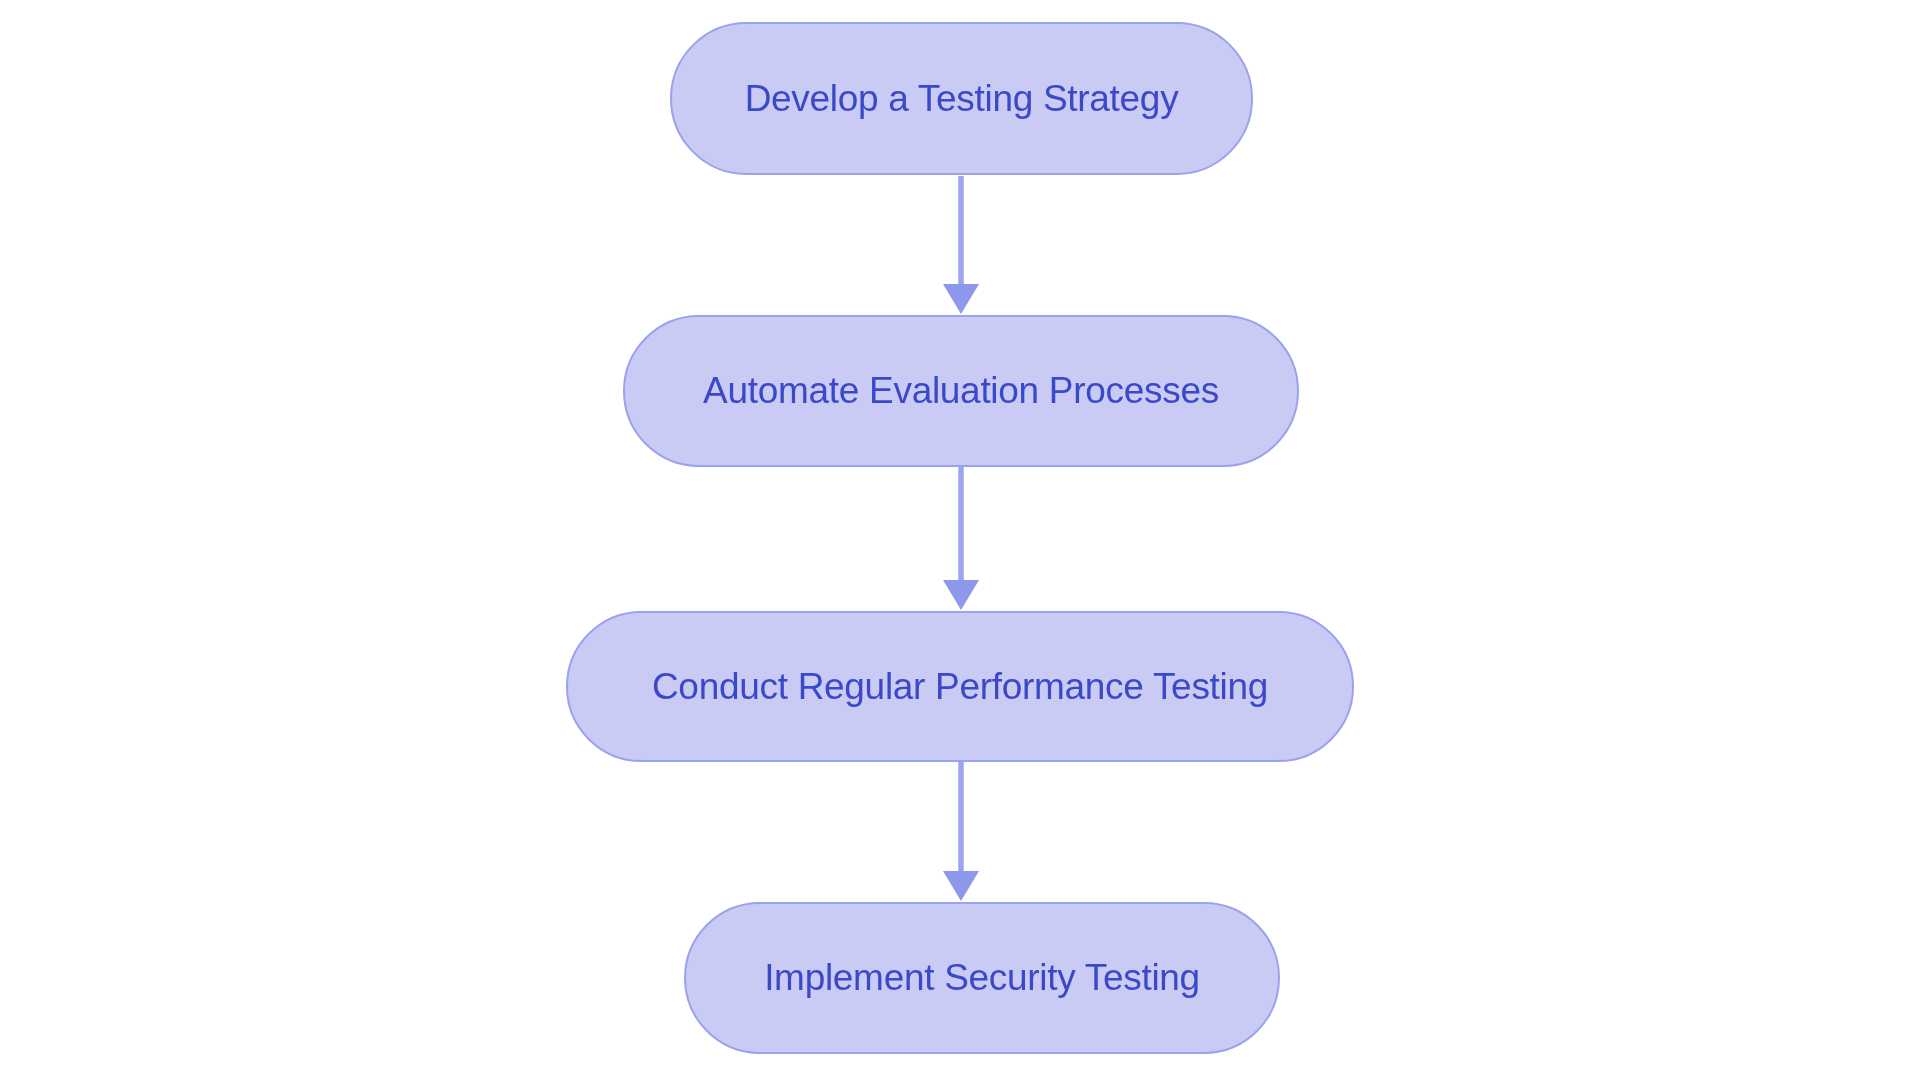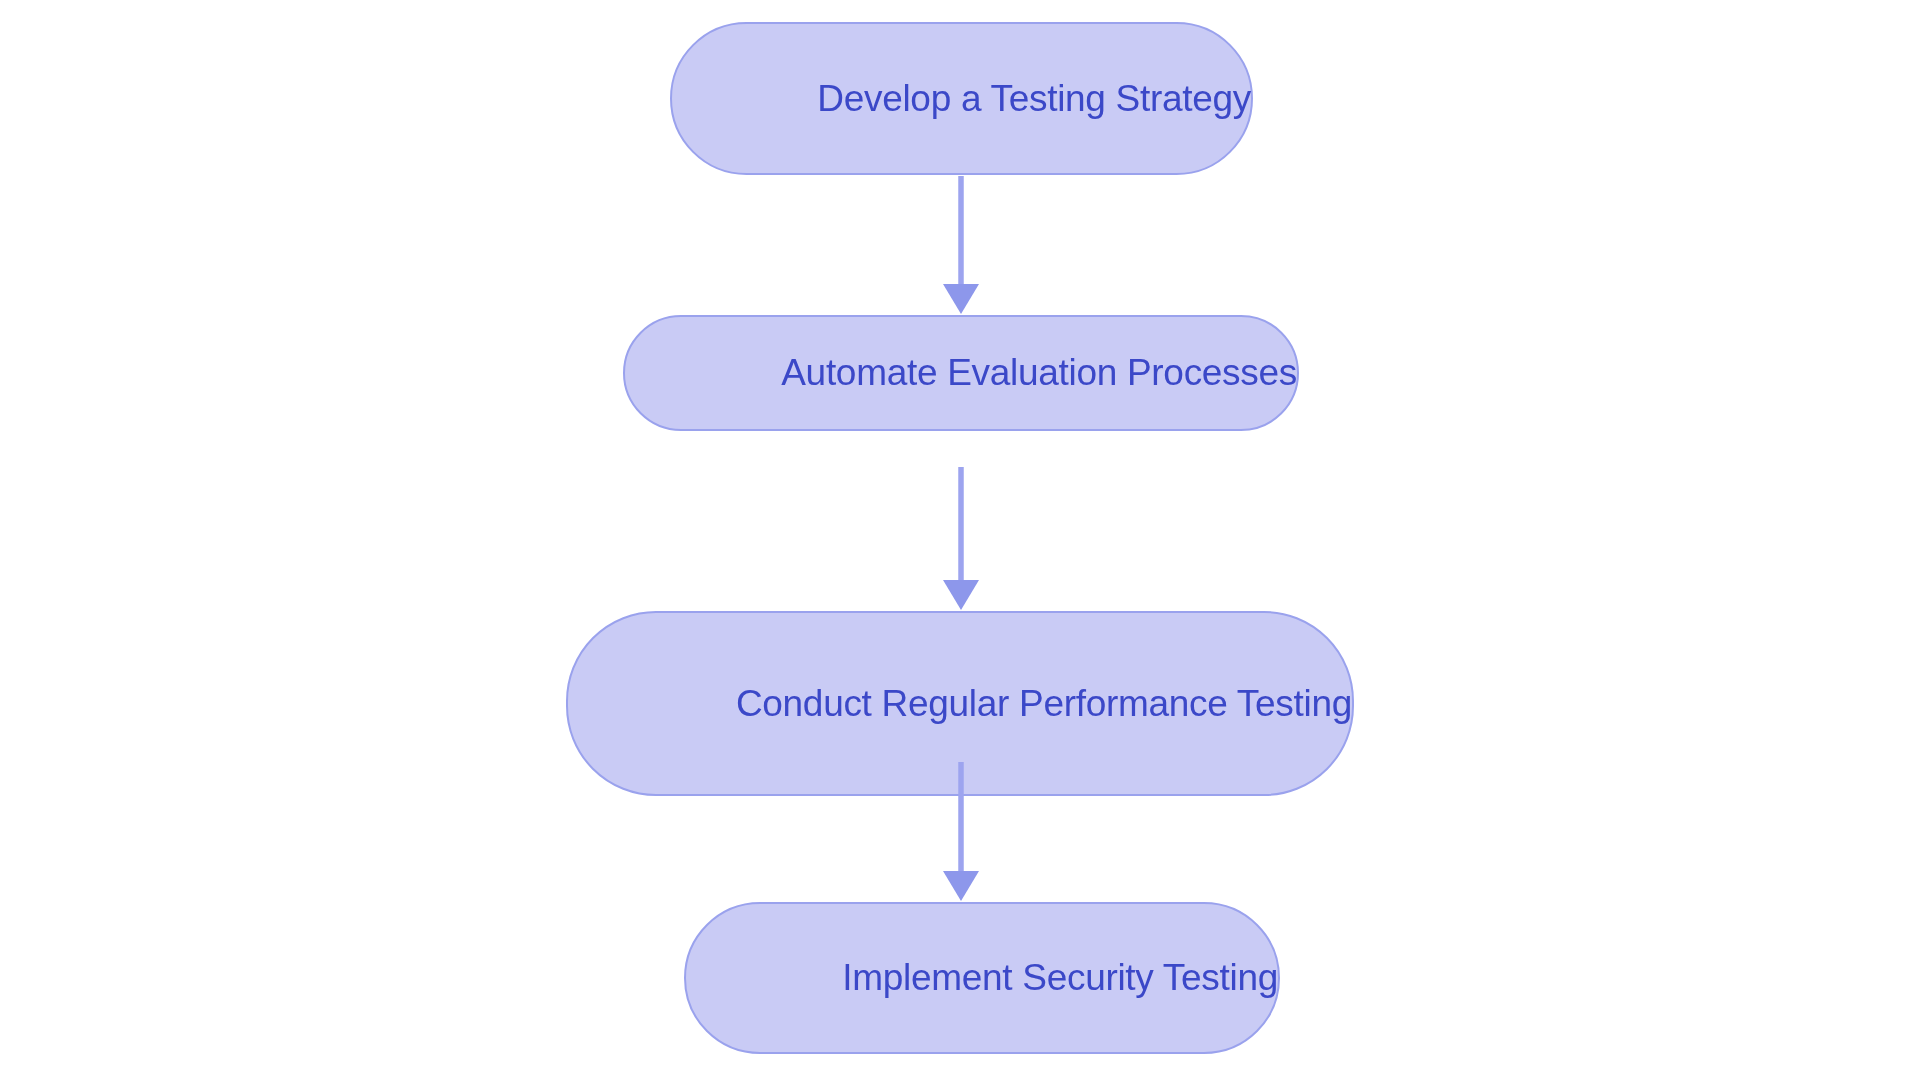--- a/index.html
+++ b/index.html
@@ -21,36 +21,36 @@
   .canvas {
     position: relative;
     width: 1920px;
     height: 1083px;
     background: var(--bg);
   }
   .node {
     position: absolute;
     display: flex;
     align-items: center;
-    justify-content: flex-end;
+    justify-content: center;
     background: var(--node-fill);
     border: 2px solid var(--node-border);
     border-radius: 90px;
   }
   .node-label {
     color: var(--node-text);
     font-size: 37px;
     font-weight: 400;
     letter-spacing: -0.3px;
     white-space: nowrap;
     text-align: center;
   }
   .node-1 { left: 670px; top:  22px; width: 583px; height: 153px; }
-  .node-2 { left: 623px; top: 315px; width: 676px; height: 116px; }
-  .node-3 { left: 566px; top: 611px; width: 788px; height: 185px; }
+  .node-2 { left: 623px; top: 315px; width: 676px; height: 152px; }
+  .node-3 { left: 566px; top: 611px; width: 788px; height: 151px; }
   .node-4 { left: 684px; top: 902px; width: 596px; height: 152px; }
   .arrow { position: absolute; left: 941px; width: 40px; display: block; }
   .arrow-1 { top: 176px; height: 139px; }
   .arrow-2 { top: 467px; height: 144px; }
   .arrow-3 { top: 762px; height: 140px; }
   .arrow line    { stroke: var(--arrow-line); stroke-width: 5.5; }
   .arrow polygon { fill: var(--arrow-head); }
 </style>
 </head>
 <body>

